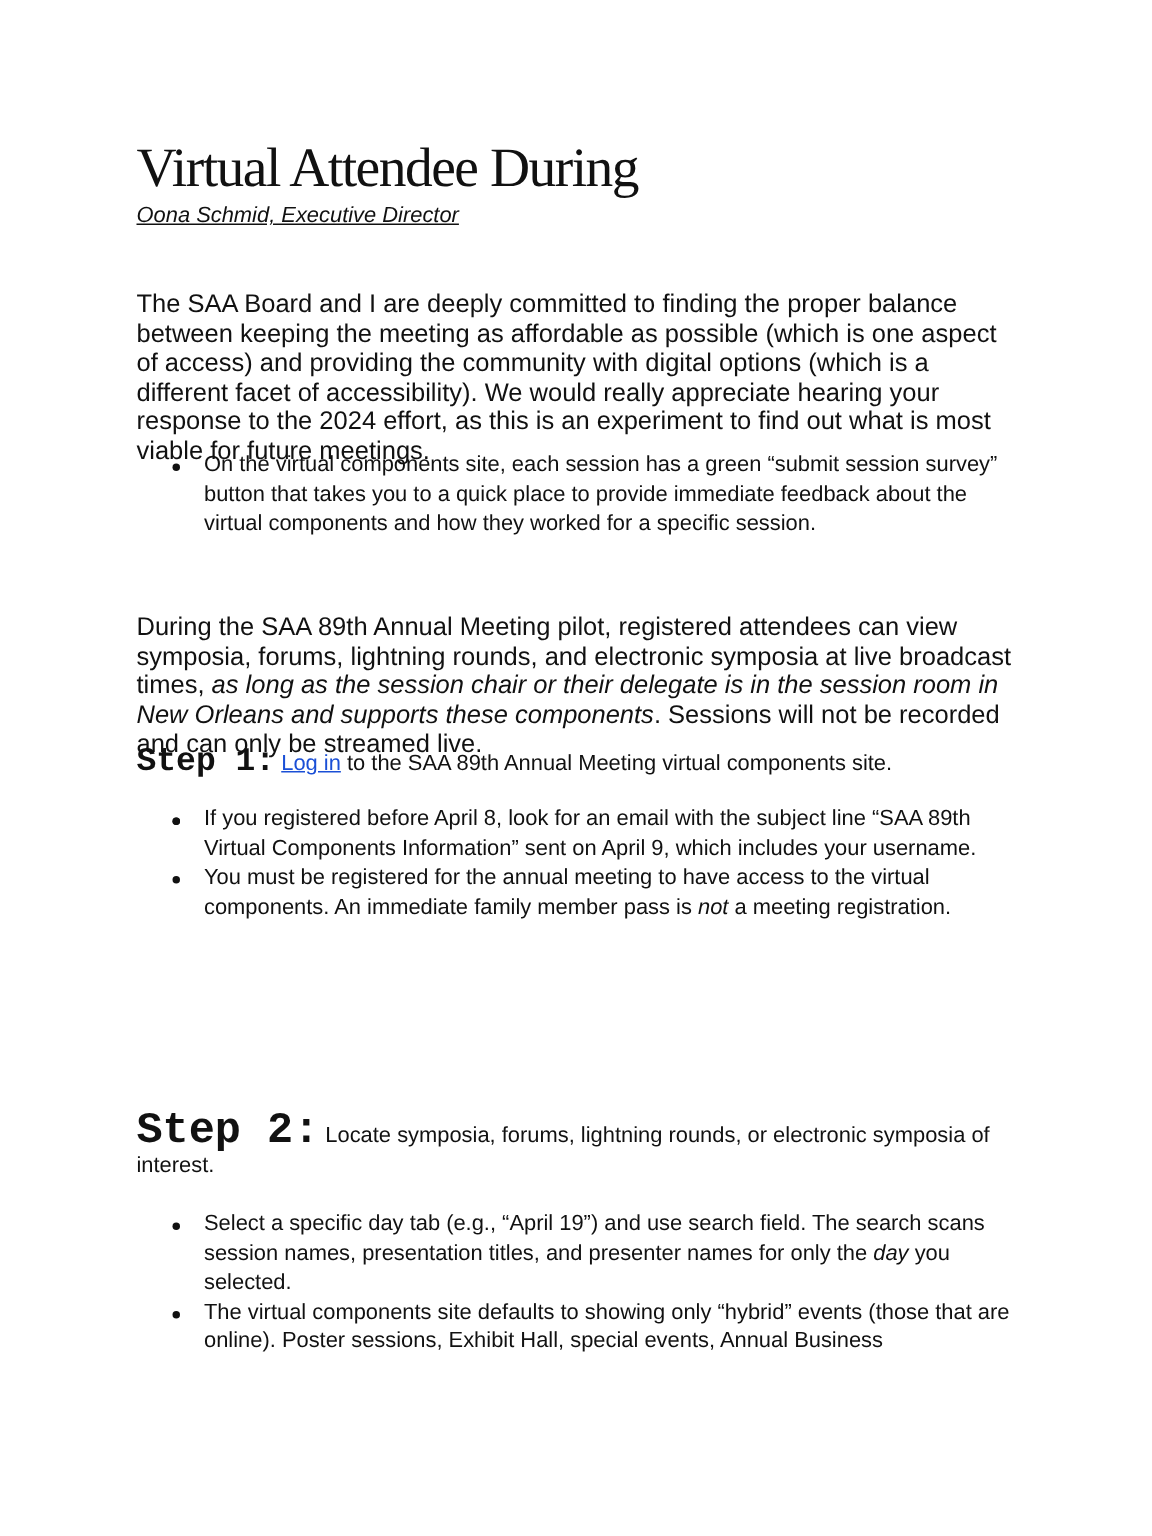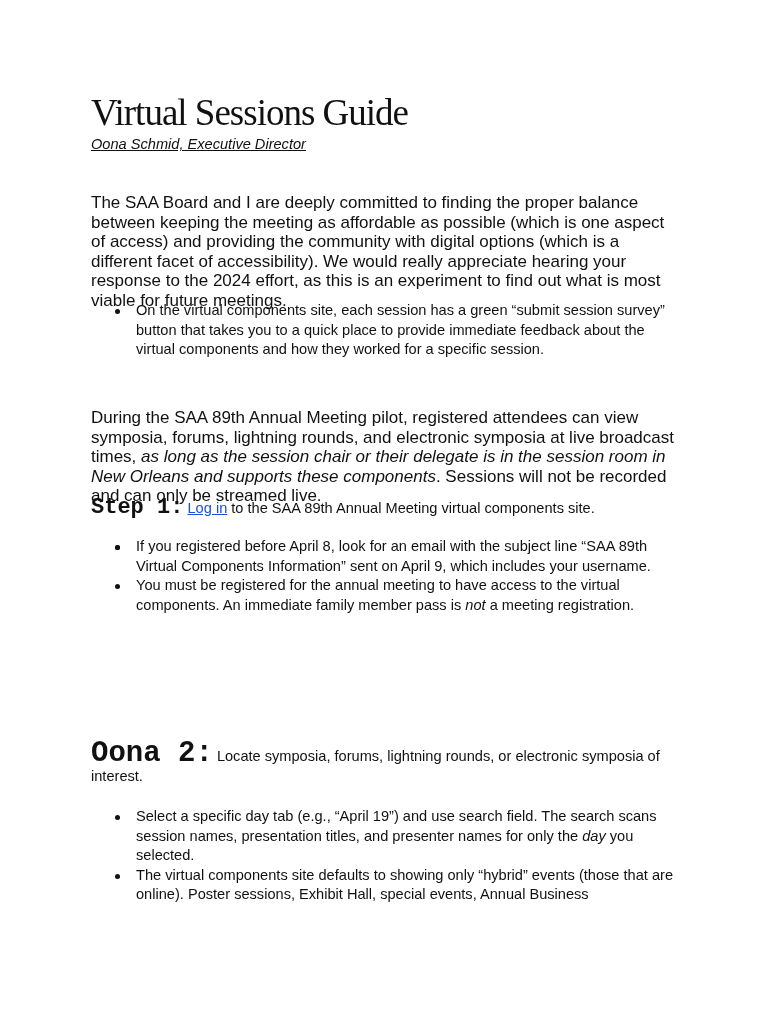--- a/index.html
+++ b/index.html
@@ -94,21 +94,21 @@
       text-decoration: underline;
       cursor: pointer;
     }
     .it { font-style: italic; }
   </style>
 </head>
 <body>
 
 <div class="page">
 
-  <div class="title">Virtual Sessions Guide</div>
+  <div class="title">Virtual Attendee During</div>
   <div class="subtitle">Oona Schmid, Executive Director</div>
 
   <p class="para" style="top:193px;">The SAA Board and I are deeply committed to finding the proper balance between keeping the meeting as affordable as possible (which is one aspect of access) and providing the community with digital options (which is a different facet of accessibility). We would really appreciate hearing your response to the 2024 effort, as this is an experiment to find out what is most viable for future meetings.</p>
 
   <ul class="bullets" style="top:301px;">
     <li>
       <span class="dot"></span>
       <span>On the virtual components site, each session has a green “submit session survey” button that takes you to a quick place to provide immediate feedback about the virtual components and how they worked for a specific session.</span>
     </li>
   </ul>
@@ -128,21 +128,21 @@
       <span class="dot"></span>
       <span>If you registered before April 8, look for an email with the subject line “SAA 89th Virtual Components Information” sent on April 9, which includes your username.</span>
     </li>
     <li>
       <span class="dot"></span>
       <span>You must be registered for the annual meeting to have access to the virtual components. An immediate family member pass is </span><span class="it">not</span><span> a meeting registration.</span>
     </li>
   </ul>
 
   <div class="step-heading" style="top:744px;">
-    <span class="step-label big">Oona 2:</span><span> Locate symposia, forums, lightning rounds, or electronic symposia of interest.</span>
+    <span class="step-label big">Step 2:</span><span> Locate symposia, forums, lightning rounds, or electronic symposia of interest.</span>
   </div>
 
   <ul class="bullets" style="top:807px;">
     <li>
       <span class="dot"></span>
       <span>Select a specific day tab (e.g., “April 19”) and use search field. The search scans session names, presentation titles, and presenter names for only the </span><span class="it">day</span><span> you selected.</span>
     </li>
     <li>
       <span class="dot"></span>
       <span>The virtual components site defaults to showing only “hybrid” events (those that are online). Poster sessions, Exhibit Hall, special events, Annual Business</span>

